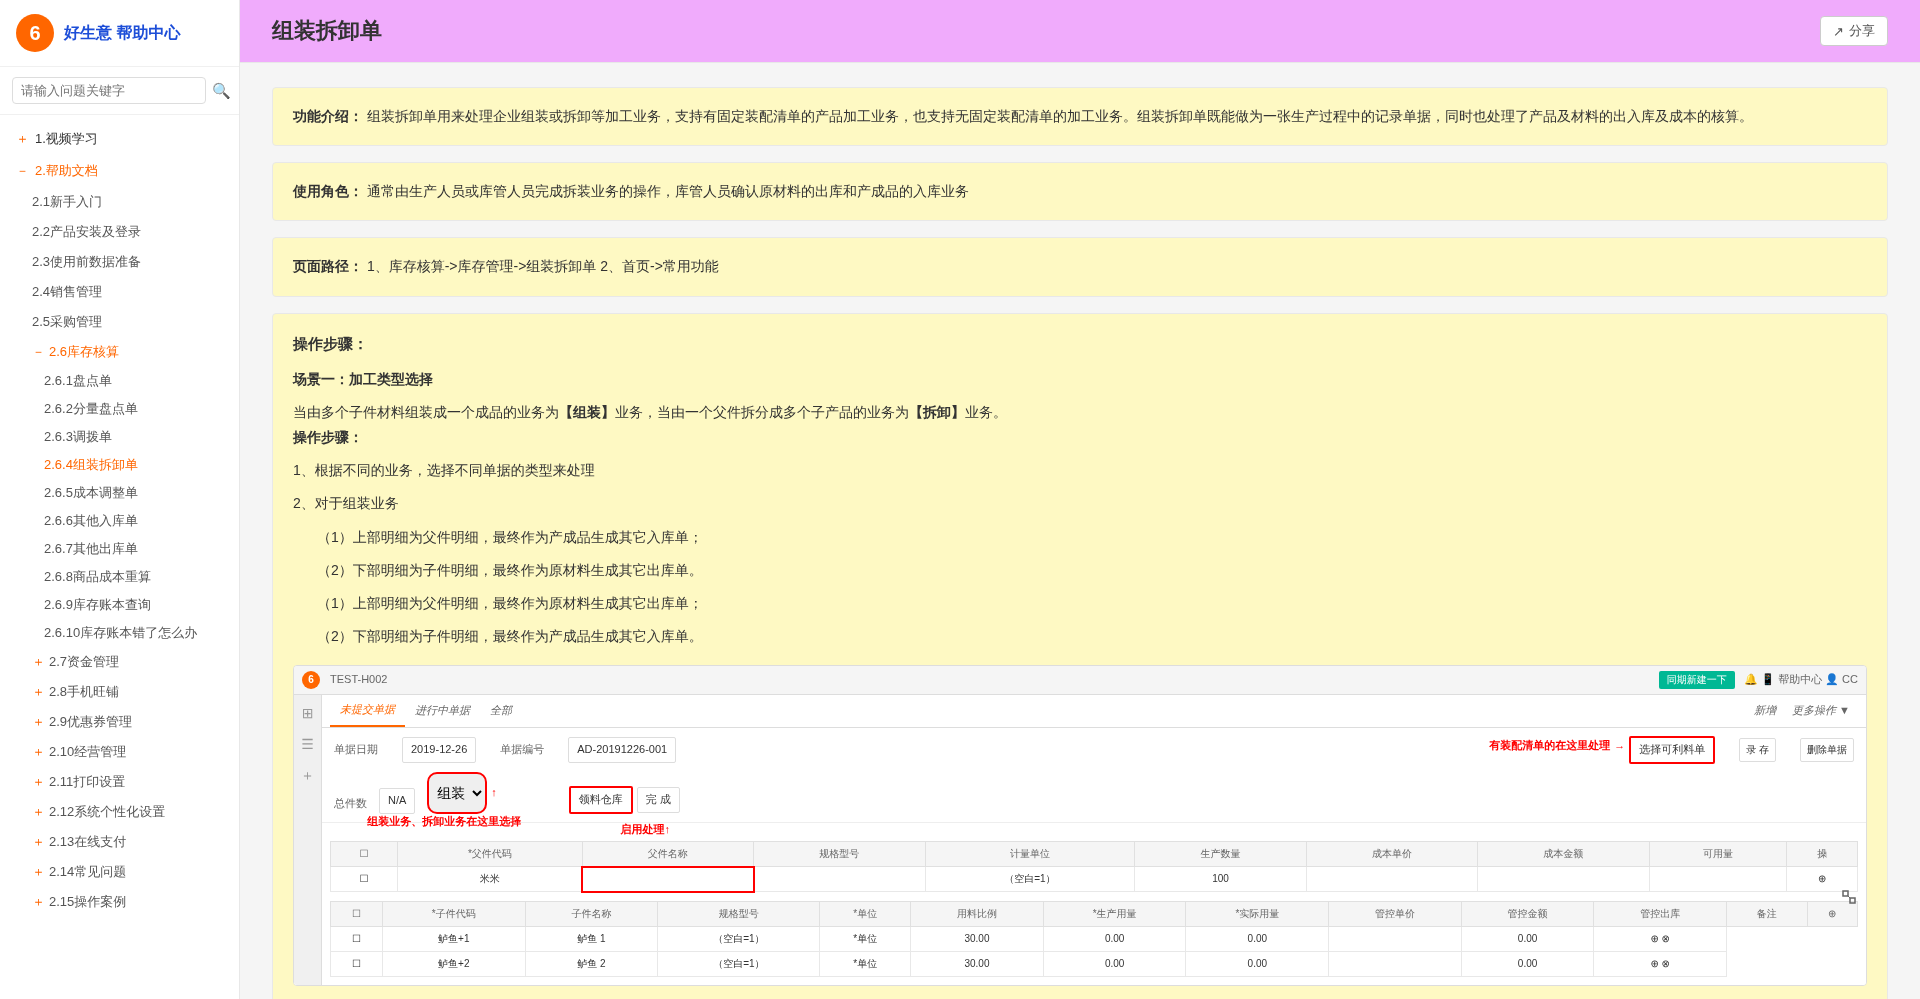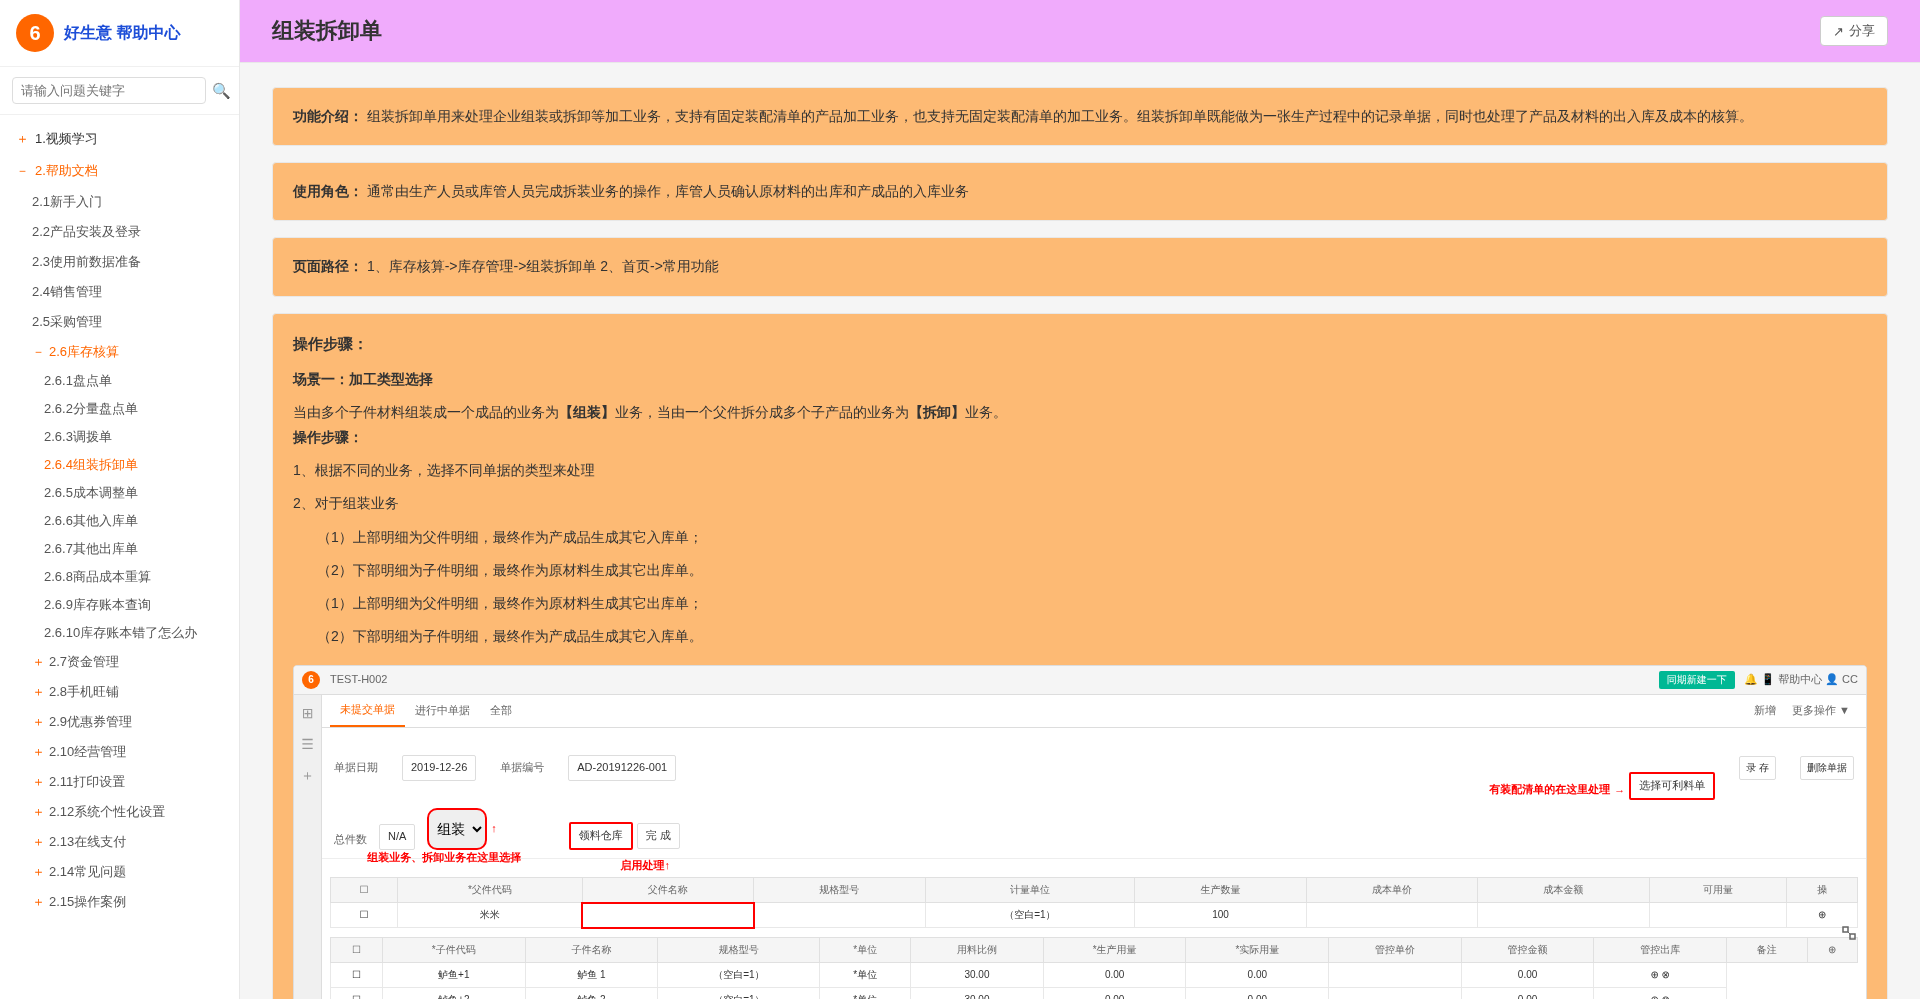--- a/index.html
+++ b/index.html
@@ -127,21 +127,21 @@
     }
     .main-body {
       flex: 1;
       overflow-y: auto;
       padding: 24px 32px;
       background: #f5f5f5;
     }
 
     
     .content-block {
-      background: #fdba74;
+      background: #fef9c3;
       border: 1px solid #e8e8e8;
       border-radius: 4px;
       padding: 16px 20px;
       margin-bottom: 16px;
       font-size: 14px;
       line-height: 1.8;
       color: #333;
     }
     .content-block p { margin: 0; }
 
@@ -351,38 +351,38 @@
         <div style="display:flex; background:#fff;">
 
           <div style="width:28px; background:#f0f0f0; border-right:1px solid #ddd; display:flex;flex-direction:column;align-items:center;padding:6px 0;gap:6px;">
             <div style="font-size:14px;color:#999;">⊞</div>
             <div style="font-size:14px;color:#999;">☰</div>
             <div style="font-size:14px;color:#999;">＋</div>
           </div>
 
           <div style="flex:1; padding:0;">
 
-            <div style="background:#fff;border-bottom:1px solid #ddd;display:flex;align-items:center;padding:0 8px;font-size:11px;">
+            <div style="background:#fff;border-bottom:1px solid #ddd;display:flex;align-items:center;padding:0 8px;font-size:11px;font-style:italic;">
               <span style="padding:5px 10px;color:#f60;border-bottom:2px solid #f60;">未提交单据</span>
               <span style="padding:5px 10px;color:#666;">进行中单据</span>
               <span style="padding:5px 10px;color:#666;">全部</span>
               <span style="flex:1;"></span>
               <span style="padding:5px 8px;color:#666;">新增</span>
               <span style="padding:5px 8px;color:#666;">更多操作 ▼</span>
             </div>
 
             <div style="background:#fff;padding:8px 12px;border-bottom:1px solid #eee;position:relative;">
               <div style="display:flex;gap:24px;align-items:center;flex-wrap:wrap;font-size:11px;">
                 <span style="color:#666;">单据日期</span>
                 <span style="border:1px solid #ddd;padding:2px 8px;border-radius:2px;background:#fff;">2019-12-26</span>
                 <span style="color:#666;">单据编号</span>
                 <span style="border:1px solid #ddd;padding:2px 8px;border-radius:2px;background:#fff;">AD-20191226-001</span>
                 <span style="flex:1;"></span>
 
-                <div style="position:relative; display:inline-flex; align-items:flex-end; gap:4px;margin-top:36px;">
+                <div style="position:relative; display:inline-flex; align-items:flex-start; gap:4px;">
                   <span style="color:red;font-size:11px;font-weight:bold;">有装配清单的在这里处理</span>
                   <span style="color:red;">→</span>
                   <span style="border:2px solid red;padding:2px 8px;border-radius:2px;font-size:11px;cursor:pointer;color:#333;">选择可利料单</span>
                 </div>
                 <span style="border:1px solid #ddd;padding:2px 6px;border-radius:2px;background:#fff;font-size:10px;">录 存</span>
                 <span style="border:1px solid #ddd;padding:2px 6px;border-radius:2px;background:#fff;font-size:10px;">删除单据</span>
               </div>
 
               <div style="display:flex;gap:12px;align-items:flex-end;margin-top:8px;font-size:11px;position:relative;">
                 <span style="color:#666;">总件数</span>

